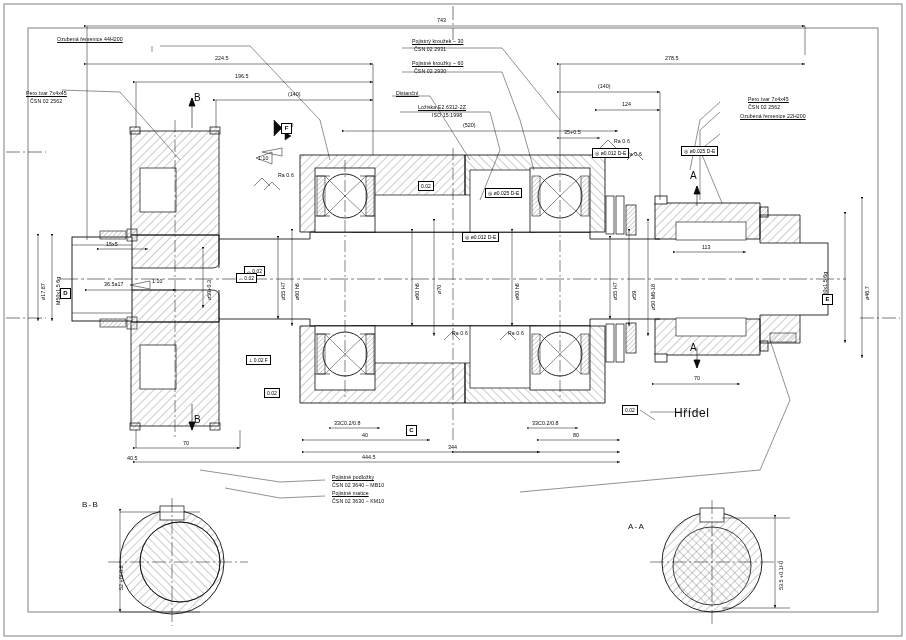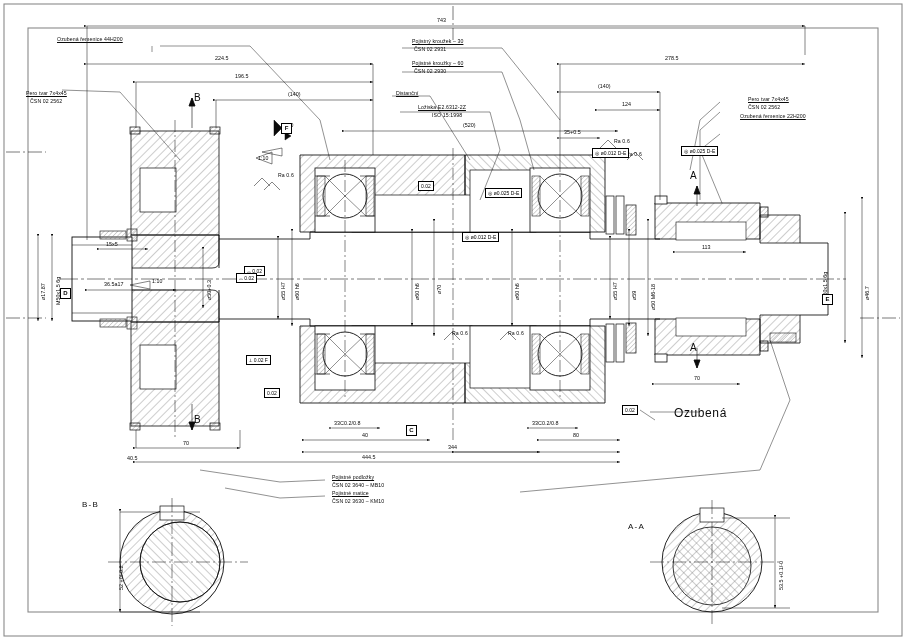--- a/index.html
+++ b/index.html
@@ -427,21 +427,21 @@
 <div class="txt big" style="left:194px;top:92px">B</div>
 <div class="txt big" style="left:194px;top:414px">B</div>
 <div class="txt big" style="left:690px;top:170px">A</div>
 <div class="txt big" style="left:690px;top:342px">A</div>
 
 <div class="txt sec" style="left:82px;top:500px">B-B</div>
 <div class="txt sec" style="left:628px;top:522px">A-A</div>
 <div class="dim vert" style="left:118px;top:590px">52 +0/-0.2</div>
 <div class="dim vert" style="left:778px;top:590px">53.5 +0.1/-0</div>
 
-<div class="txt" style="left:674px;top:406px;font-size:12px;letter-spacing:.6px">Ozubená</div>
+<div class="txt" style="left:674px;top:406px;font-size:12px;letter-spacing:.6px">Hřídel</div>
 
 <div class="frm" style="left:485px;top:188px">
   <span>◎</span>
   <span>ø0.025</span>
   <span>D-E</span>
 </div>
 <div class="frm" style="left:462px;top:232px">
   <span>◎</span>
   <span>ø0.012</span>
   <span>D-E</span>

